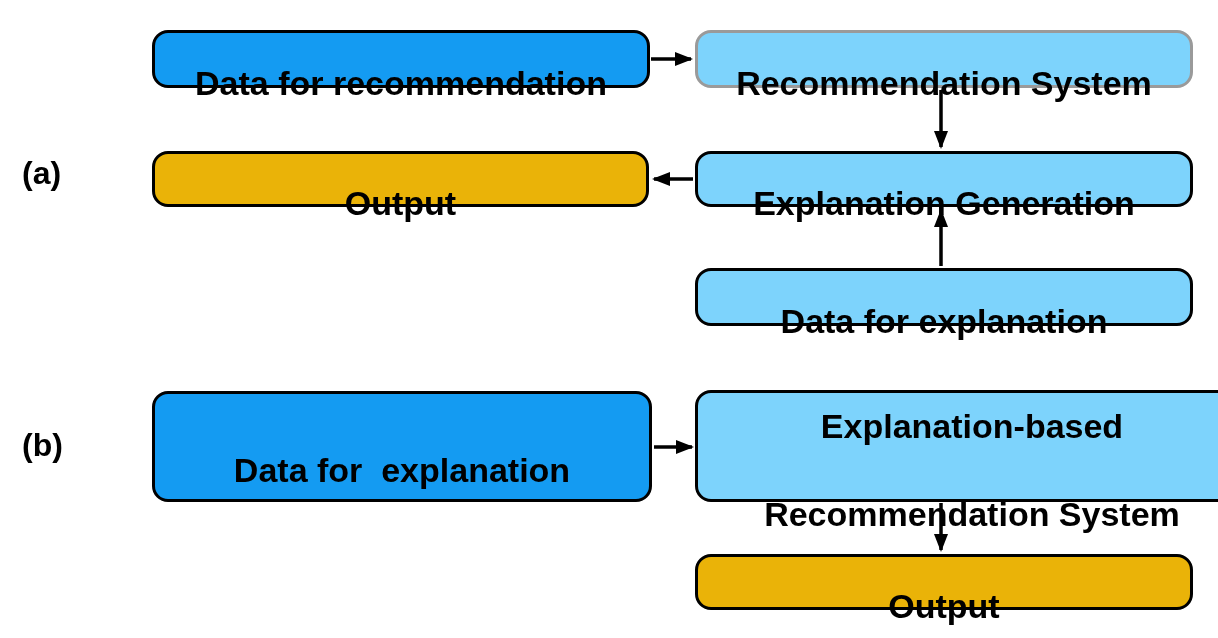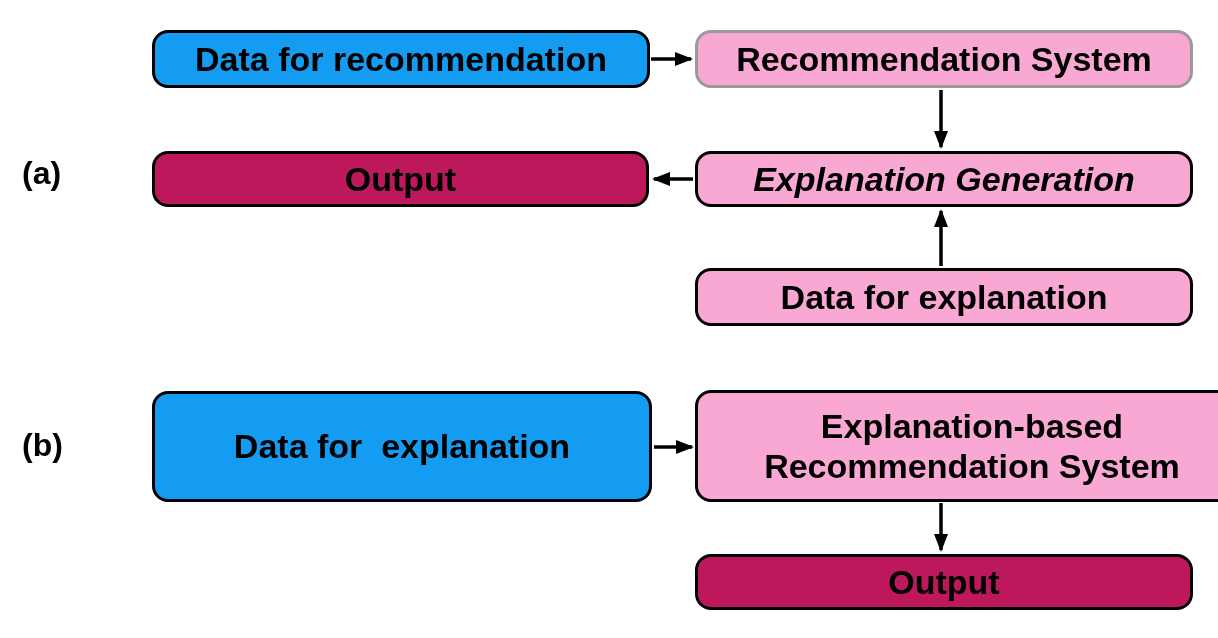--- a/index.html
+++ b/index.html
@@ -36,24 +36,24 @@
     align-items: center;
     justify-content: center;
     border: 3.5px solid #000000;
     border-radius: 16px;
     font-weight: 700;
     font-size: 34px;
     line-height: 1.18;
     color: #000000;
     text-align: center;
   }
-  .node .label { white-space: pre; }
+  .node .label { white-space: pre; margin-top: 48px; }
   .node.blue   { background: #149BF2; }
-  .node.orange { background: #f9a8d4; }
-  .node.olive  { background: #be185d; }
+  .node.orange { background: #7dd3fc; }
+  .node.olive  { background: #eab308; }
   .node.gray-border { border-color: #9A9A9A; }
 </style>
 </head>
 <body>
 
 <div class="canvas">
 
   <svg class="arrows" viewBox="0 0 1218 638" xmlns="http://www.w3.org/2000/svg">
     <defs>
       <marker id="ah" markerUnits="userSpaceOnUse" markerWidth="20" markerHeight="16" refX="16" refY="7" orient="auto">
@@ -81,21 +81,21 @@
   </div>
 
   <div class="node orange gray-border" style="left:695px; top:30px; width:498px; height:58px;">
     <span class="label">Recommendation System</span>
   </div>
 
   <div class="node olive" style="left:152px; top:151px; width:497px; height:56px;">
     <span class="label">Output</span>
   </div>
 
-  <div class="node orange" style="left:695px; top:151px; width:498px; height:56px;font-style:italic;">
+  <div class="node orange" style="left:695px; top:151px; width:498px; height:56px;">
     <span class="label">Explanation Generation</span>
   </div>
 
   <div class="node orange" style="left:695px; top:268px; width:498px; height:58px;">
     <span class="label">Data for explanation</span>
   </div>
 
   <div class="panel-label" style="left:22px; top:427px;">(b)</div>
 
   <div class="node blue" style="left:152px; top:391px; width:500px; height:111px;">

